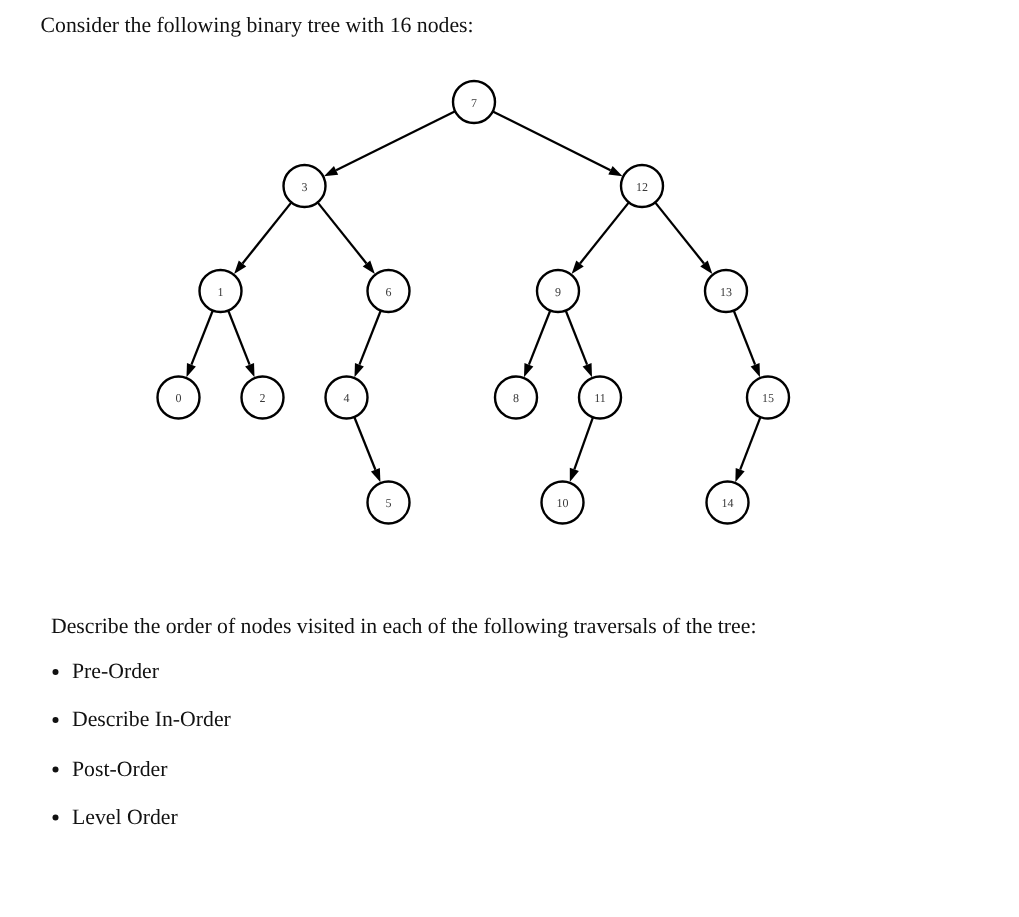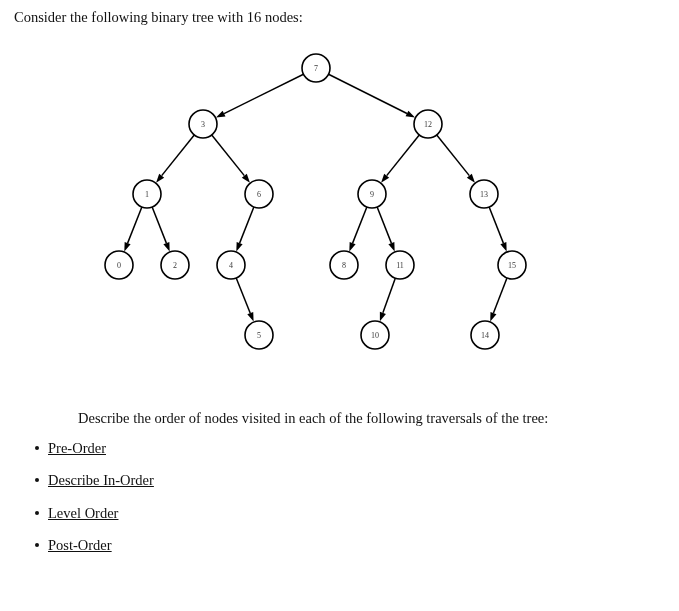--- a/index.html
+++ b/index.html
@@ -10,21 +10,21 @@
   body {
     width: 679px;
     height: 611px;
     position: relative;
     font-family: "Liberation Serif", "DejaVu Serif", serif;
     color: #111111;
     overflow: hidden;
   }
   #intro-text {
     position: absolute;
-    left: 14px;
+    left: 27px;
     top: 8px;
     font-size: 14.5px;
     line-height: 18px;
     color: #111111;
     white-space: nowrap;
   }
   #tree-figure {
     position: absolute;
     left: 0px;
     top: 38px;
@@ -62,21 +62,20 @@
     width: 679px;
   }
   #prompt-text {
     position: absolute;
     left: 34px;
     top: 9px;
     font-size: 14.5px;
     line-height: 18px;
     white-space: nowrap;
     color: #111111;
-    margin-left: 44px;
   }
   #traversal-list {
     position: absolute;
     left: 34px;
     top: 40px;
     margin: 0;
     padding: 0;
     list-style: none;
   }
   #traversal-list li {
@@ -92,21 +91,20 @@
     position: absolute;
     left: 1px;
     top: 6px;
     width: 4px;
     height: 4px;
     border-radius: 50%;
     background: #111111;
   }
   #traversal-list li .item-label {
     display: inline-block;
-    text-decoration: underline;
   }
 </style>
 </head>
 <body>
 
 <div id="intro-text">Consider the following binary tree with 16 nodes:</div>
 
 <div id="tree-figure">
   <svg id="tree-svg" width="679" height="330" viewBox="0 0 679 330">
     <g id="edges-group">
@@ -208,16 +206,16 @@
         </g>
       </g>
   </svg>
 </div>
 
 <div id="question-block">
   <div id="prompt-text">Describe the order of nodes visited in each of the following traversals of the tree:</div>
   <ul id="traversal-list">
       <li><span class="bullet"></span><span class="item-label">Pre-Order</span></li>
       <li><span class="bullet"></span><span class="item-label">Describe In-Order</span></li>
+      <li><span class="bullet"></span><span class="item-label">Post-Order</span></li>
       <li><span class="bullet"></span><span class="item-label">Level Order</span></li>
-      <li><span class="bullet"></span><span class="item-label">Post-Order</span></li>
     </ul>
 </div>
 
 </body></html>

